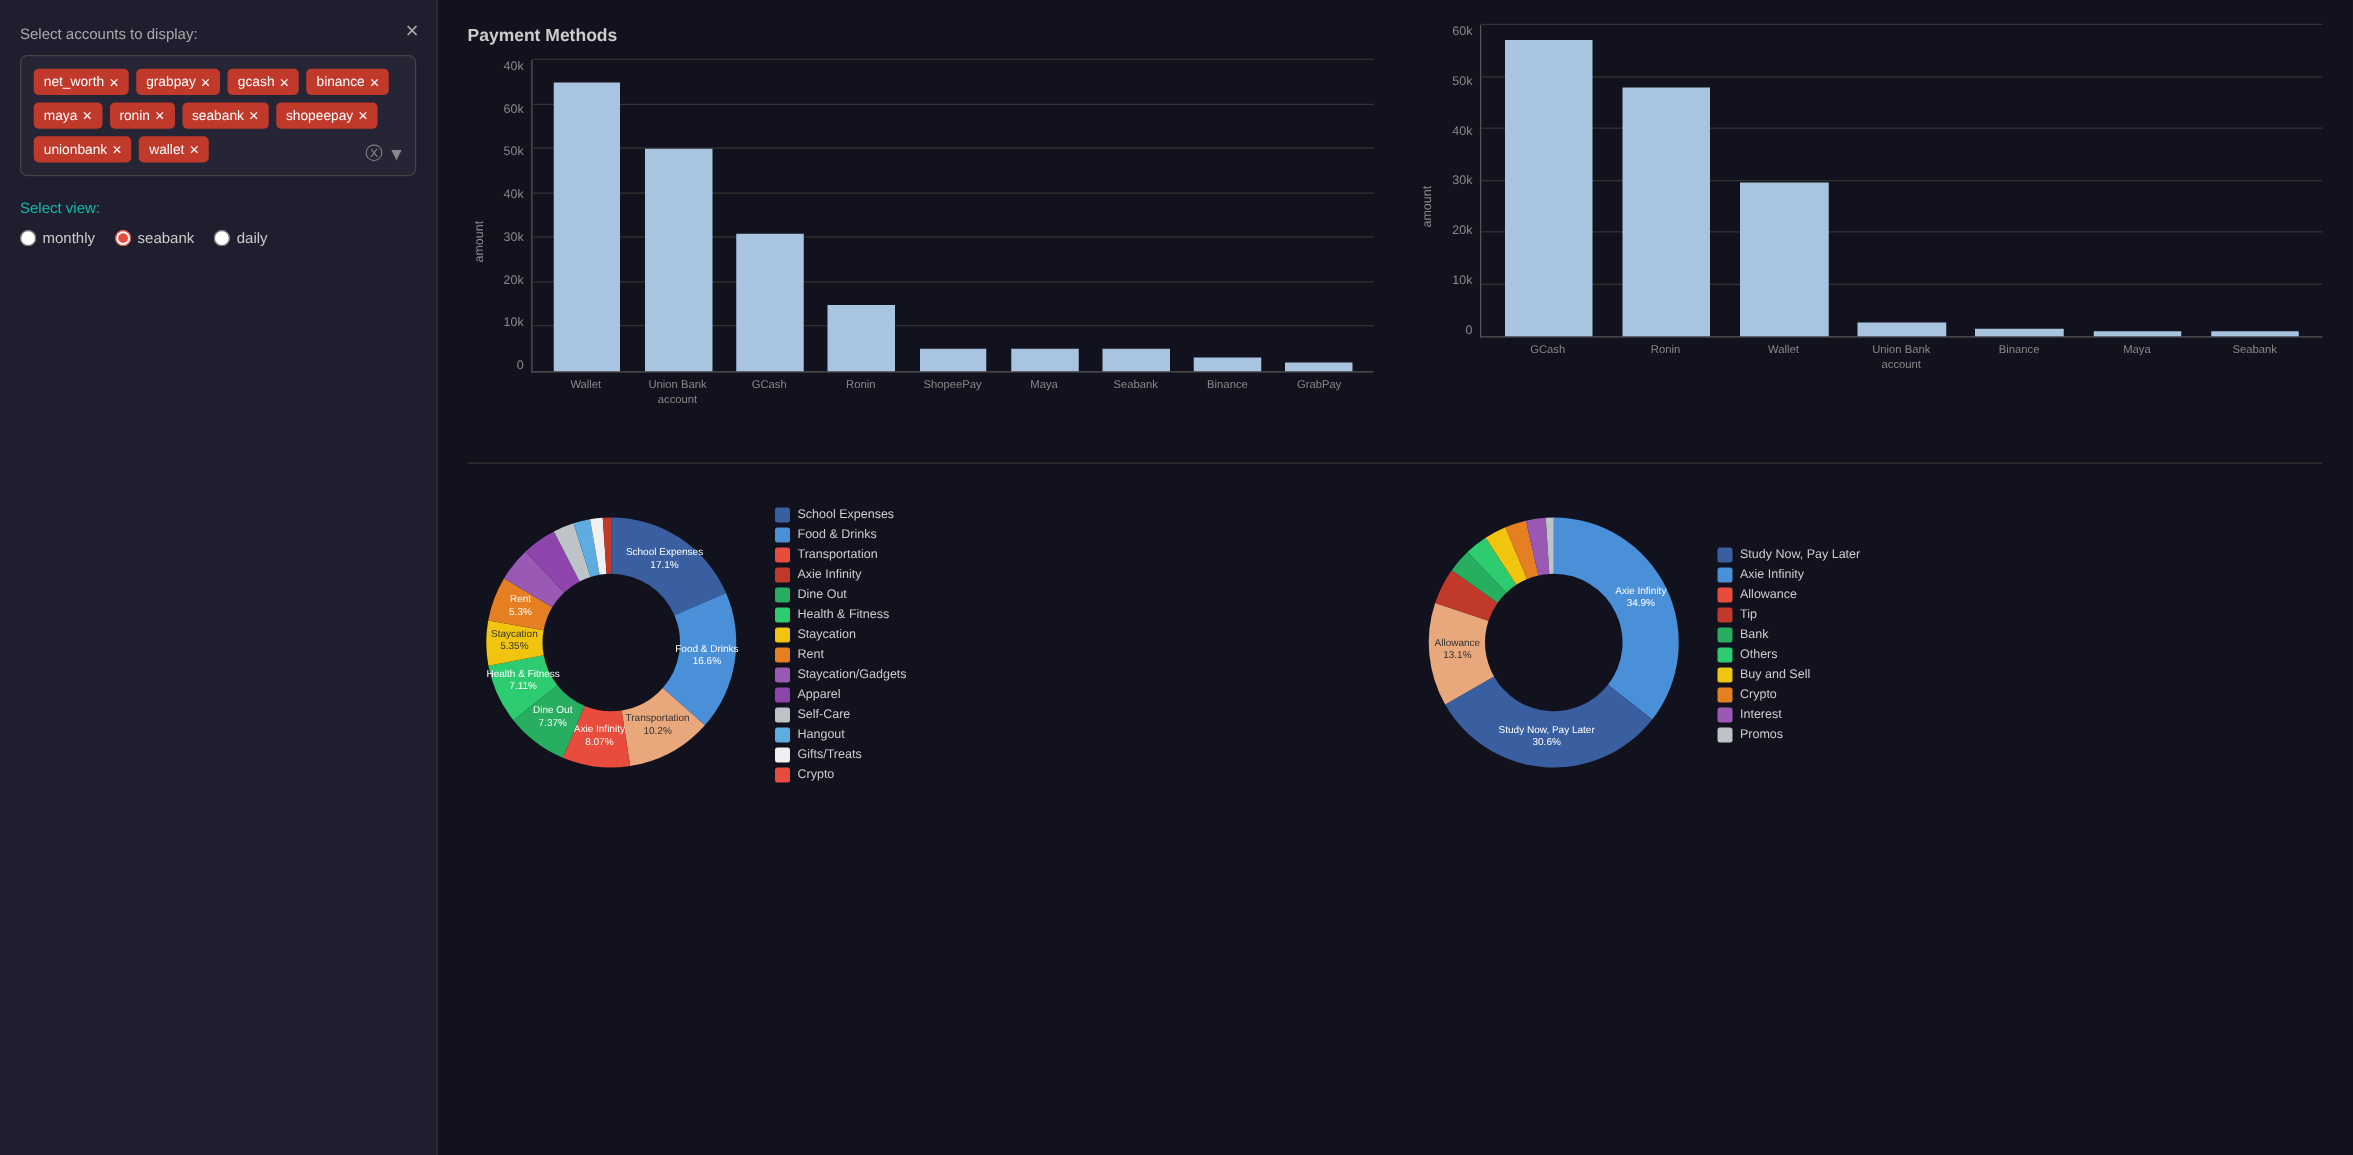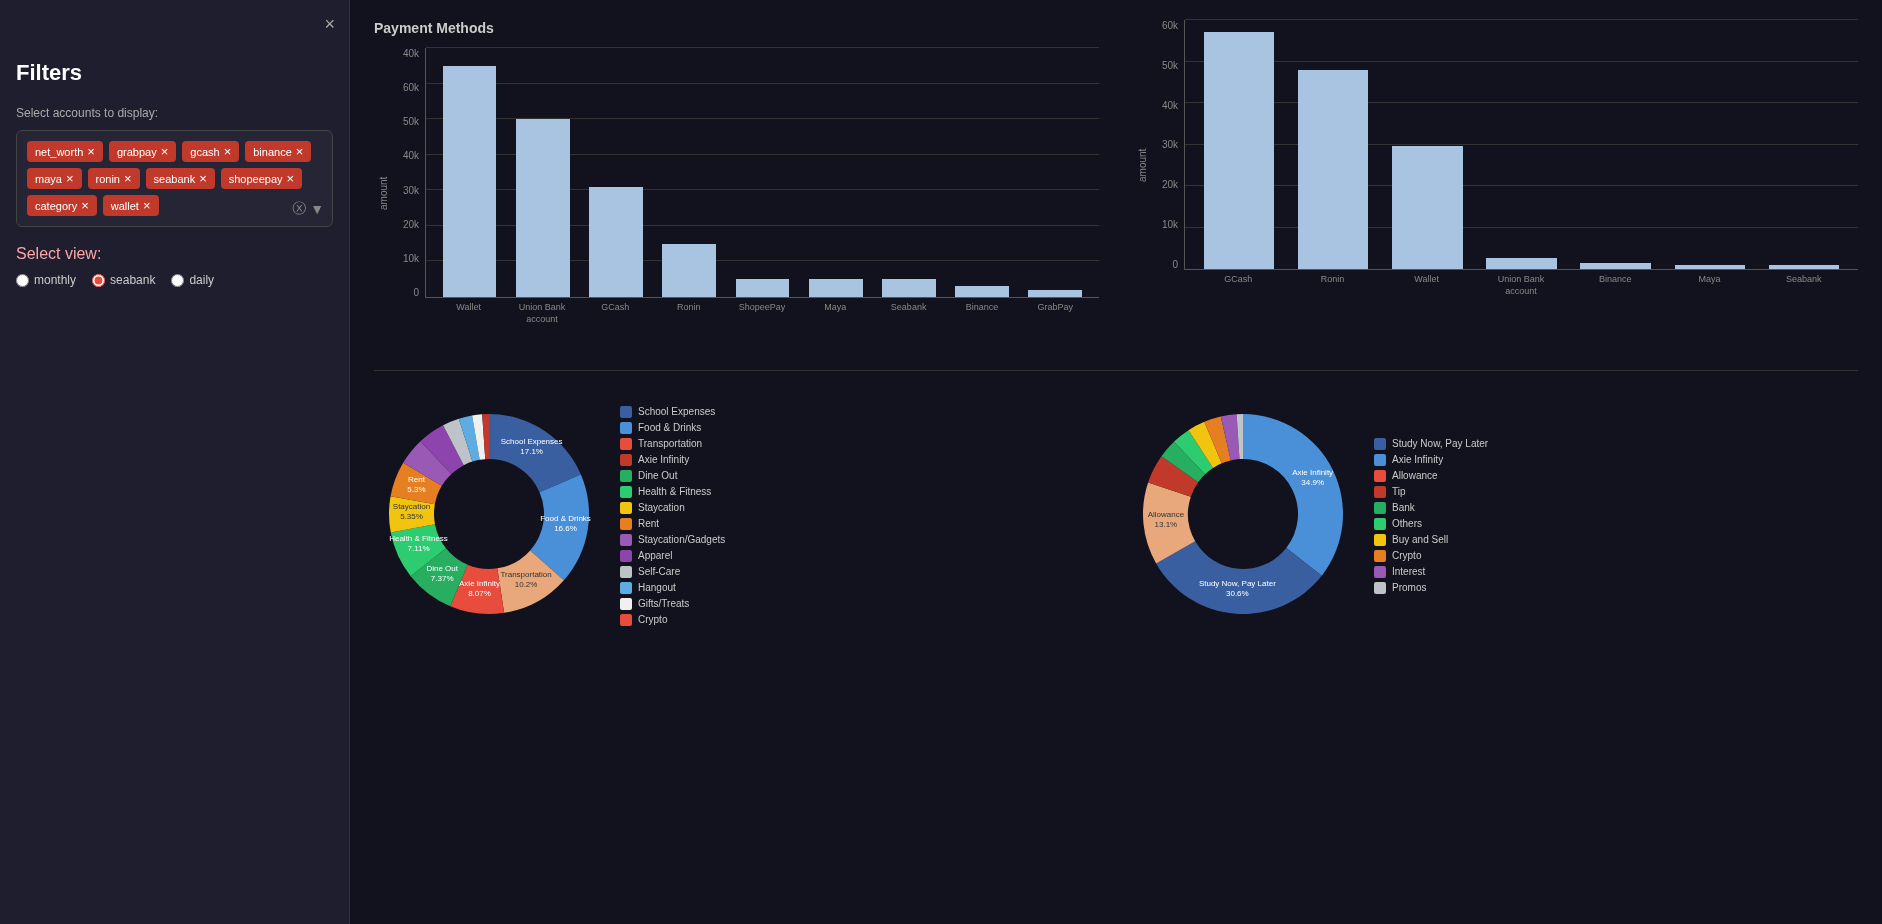--- a/index.html
+++ b/index.html
@@ -77,23 +77,23 @@
       display: flex;
       gap: 4px;
       align-items: center;
     }
     .tags-controls span {
       color: #888;
       font-size: 14px;
       cursor: pointer;
     }
     .view-label {
-      color: #fca5a5;
+      color: #14b8a6;
       margin-bottom: 10px;
-      font-size: 16px;
+      font-size: 12px;
     }
     .radio-group {
       display: flex;
       gap: 16px;
       align-items: center;
     }
     .radio-option {
       display: flex;
       align-items: center;
       gap: 5px;
@@ -193,21 +193,20 @@
       padding-right: 4px;
       white-space: nowrap;
     }
   </style>
 </head>
 <body>
 
 <div class="sidebar">
   <button class="close-btn">×</button>
 
-  <div class="sidebar-title">Filters</div>
 
   <div class="sidebar-label">Select accounts to display:</div>
 
   <div class="tags-container">
 
     <div class="tag">
         <span>net_worth</span>
         <span class="tag-x">×</span>
       </div>
       <div class="tag">
@@ -232,21 +231,21 @@
       </div>
       <div class="tag">
         <span>seabank</span>
         <span class="tag-x">×</span>
       </div>
       <div class="tag">
         <span>shopeepay</span>
         <span class="tag-x">×</span>
       </div>
       <div class="tag">
-        <span>category</span>
+        <span>unionbank</span>
         <span class="tag-x">×</span>
       </div>
       <div class="tag">
         <span>wallet</span>
         <span class="tag-x">×</span>
       </div>
       <div class="tags-controls">
       <span>ⓧ</span>
       <span>▼</span>
     </div>

